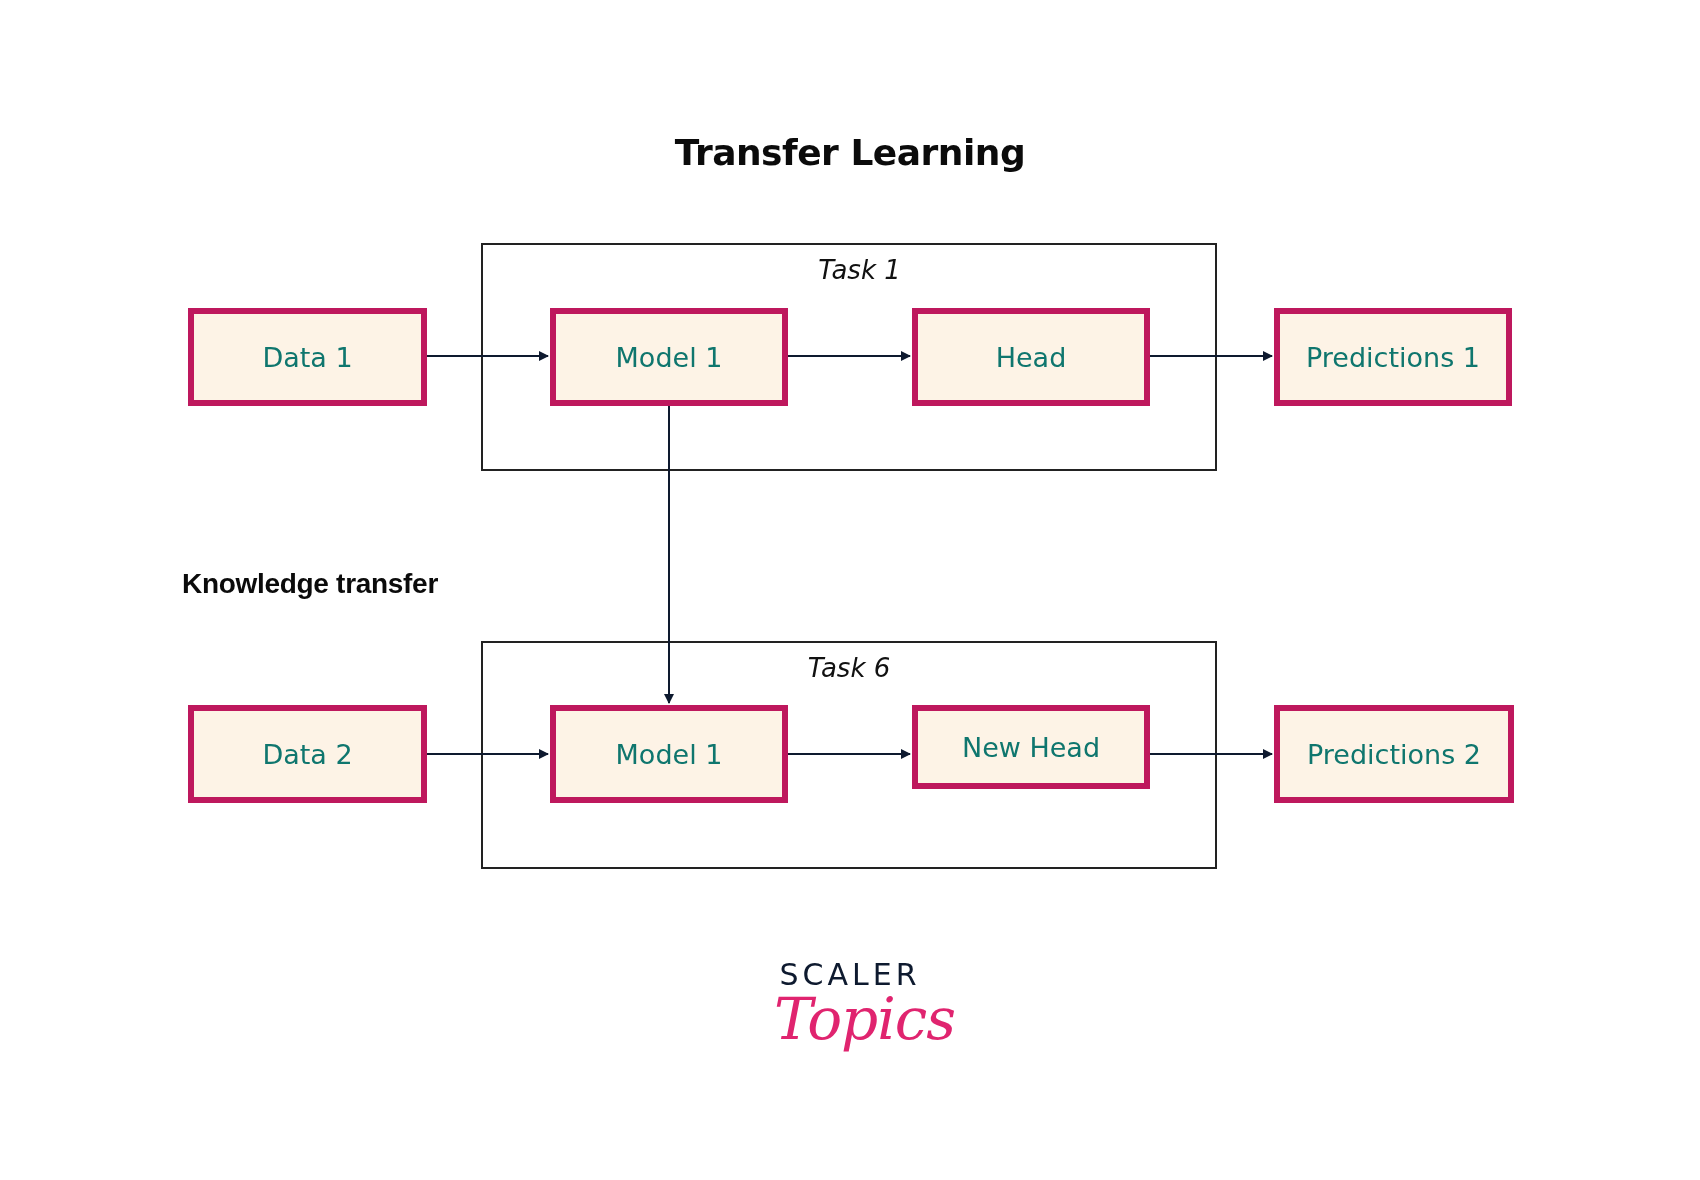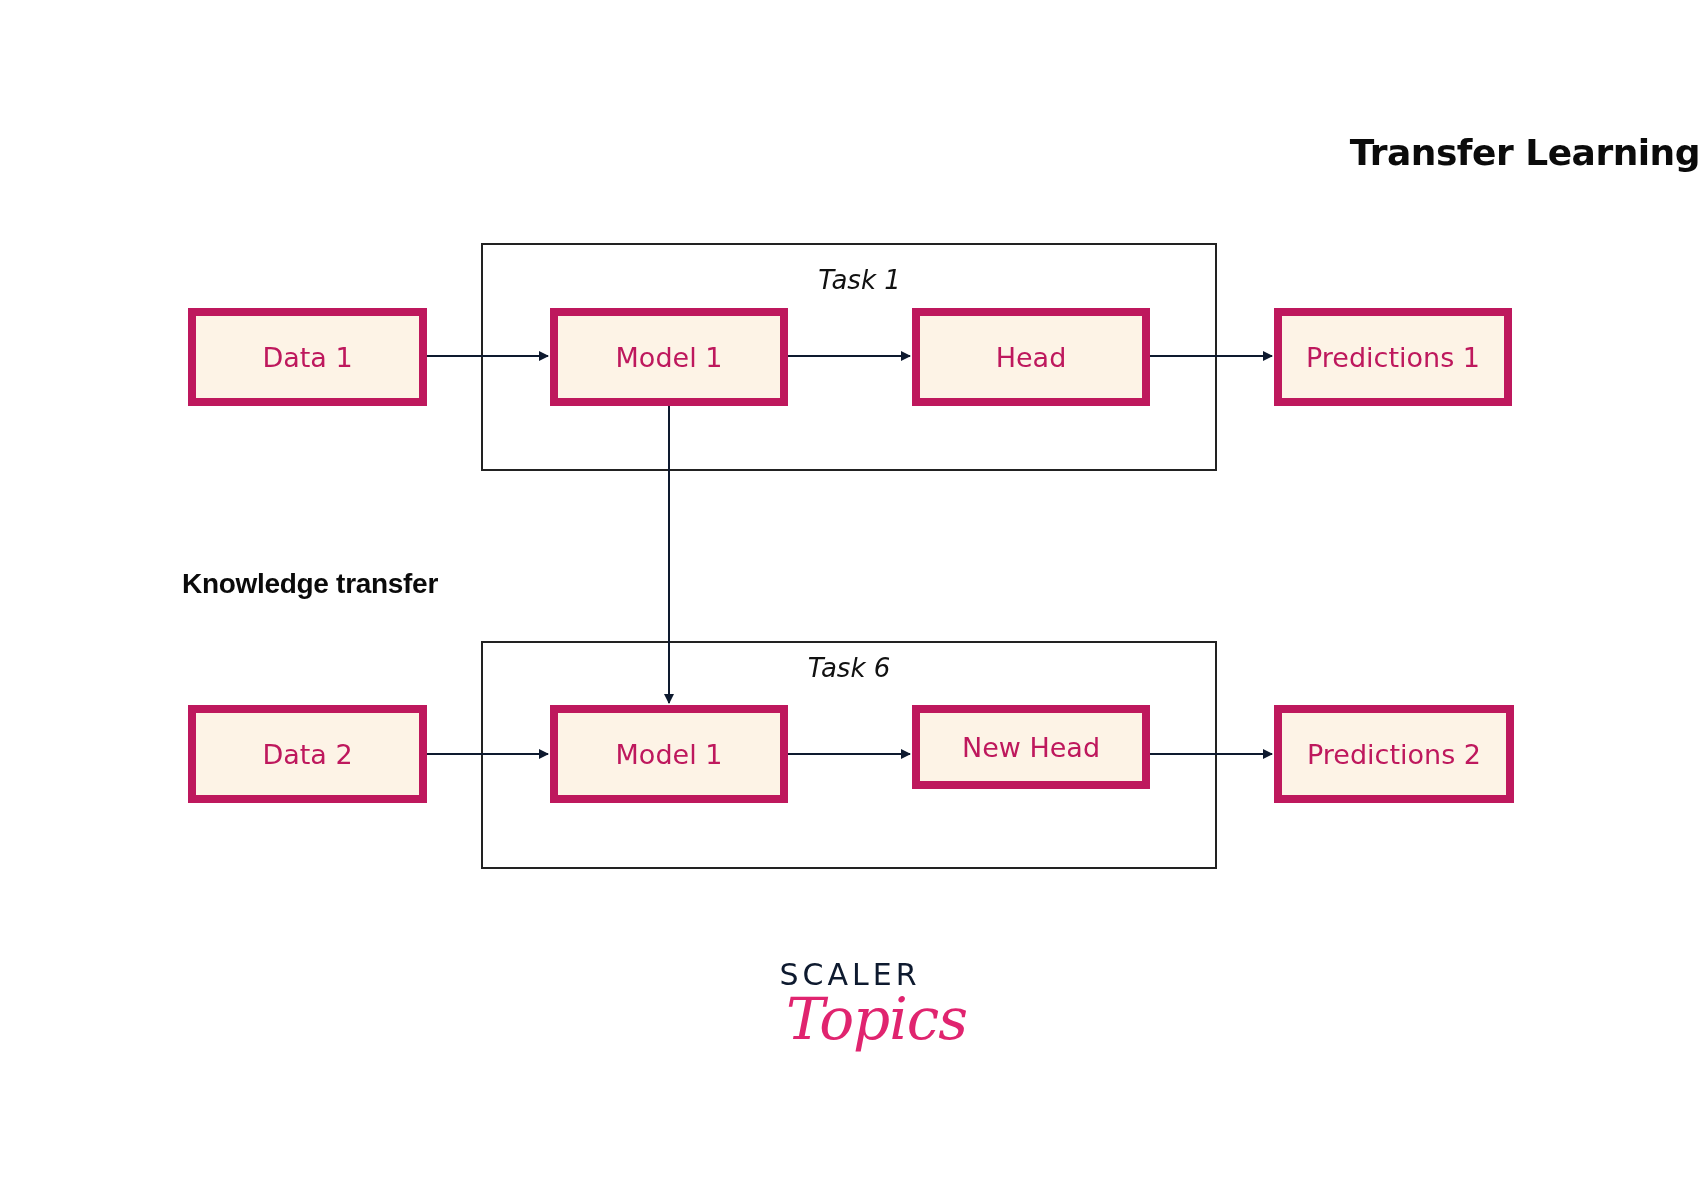--- a/index.html
+++ b/index.html
@@ -1,42 +1,42 @@
 <!DOCTYPE html>
 <html><head>
 <meta charset="utf-8">
 <style>
   html, body { margin:0; padding:0; background:#ffffff; }
   body { width:1700px; height:1180px; position:relative; overflow:hidden;
          font-family:"Liberation Sans", sans-serif; color:#111; }
-  .title { position:absolute; left:0; width:1700px; top:132px; text-align:right;
+  .title { position:absolute; left:0; width:1700px; top:132px; text-align:center;
            font-family:"DejaVu Sans", sans-serif; font-weight:bold; font-size:36px; letter-spacing:-0.5px; color:#0b0b0b; }
   .task-frame { position:absolute; border:2px solid #222; box-sizing:border-box; background:transparent; }
   .task-label { position:absolute; left:0; right:0; text-align:center;
                 font-family:"DejaVu Sans", sans-serif; font-style:italic; font-size:26px; color:#111; }
-  .node { position:absolute; background:#fdf3e6; border:8px solid #be185d; box-sizing:border-box;
+  .node { position:absolute; background:#fdf3e6; border:6px solid #be185d; box-sizing:border-box;
           display:flex; align-items:center; justify-content:center;
-          font-family:"DejaVu Sans", sans-serif; font-size:27px; color:#be185d; }
+          font-family:"DejaVu Sans", sans-serif; font-size:27px; color:#0f766e; }
   .kt { position:absolute; left:182px; top:568px; font-family:Liberation Sans, sans-serif;
         font-weight:bold; font-size:28px; color:#0b0b0b; letter-spacing:-0.3px; }
   svg.edges { position:absolute; left:0; top:0; }
   .logo { position:absolute; left:770px; top:955px; width:160px; height:130px; }
   .scaler { position:absolute; left:0; right:0; top:2px; text-align:center;
             font-family:"DejaVu Sans", sans-serif; font-weight:normal; font-size:30px;
             letter-spacing:4px; color:#0e1a2f; }
-  .topics { position:absolute; left:16px; right:0; top:30px; text-align:center;
+  .topics { position:absolute; left:4px; right:0; top:30px; text-align:center;
             font-family:"DejaVu Serif", serif; font-style:italic; font-size:58px; color:#e0246f; letter-spacing:-1px; }
 </style>
 </head>
 <body>
 
 <div class="title">Transfer Learning</div>
 
 <div class="task-frame" style="left:481px; top:243px; width:736px; height:228px;">
-  <div class="task-label" style="top:20px;padding-left:21px;">Task 1</div>
+  <div class="task-label" style="top:10px;padding-left:21px;">Task 1</div>
 </div>
 
 <div class="task-frame" style="left:481px; top:641px; width:736px; height:228px;">
   <div class="task-label" style="top:10px;">Task 6</div>
 </div>
 
 <svg class="edges" width="1700" height="1180">
   <defs>
     <marker id="arr" markerWidth="10" markerHeight="10" refX="9" refY="5" orient="auto" markerUnits="userSpaceOnUse">
       <path d="M0,0 L10,5 L0,10 z" fill="#0e1a2f"></path>

